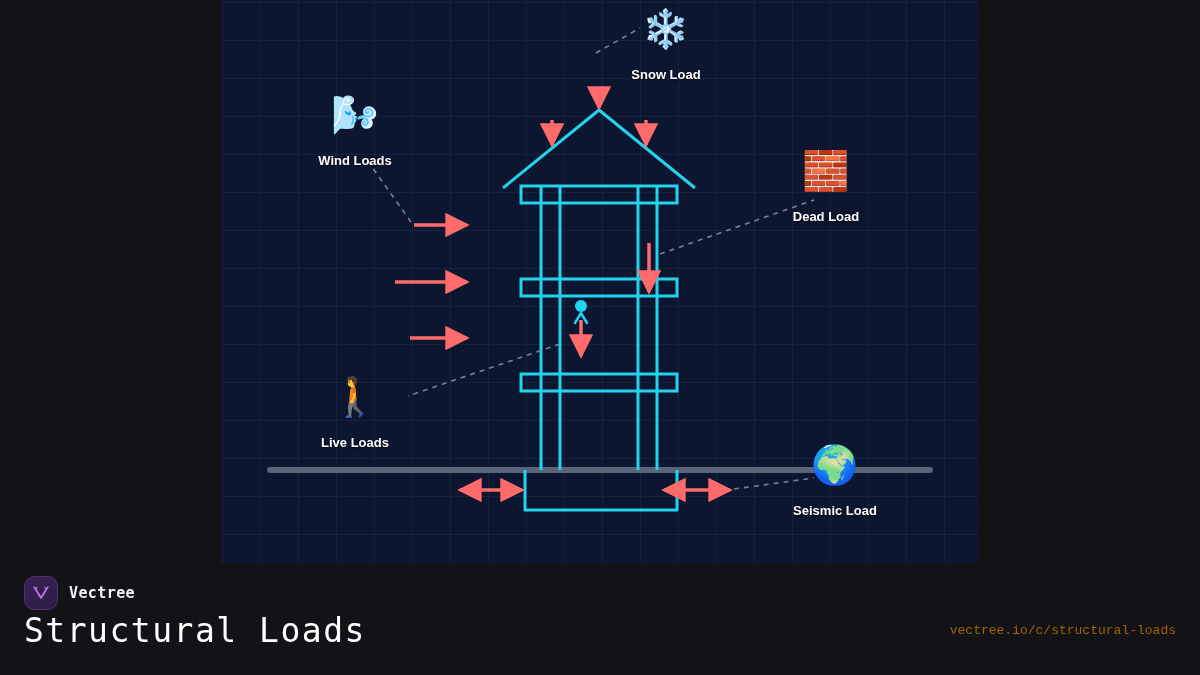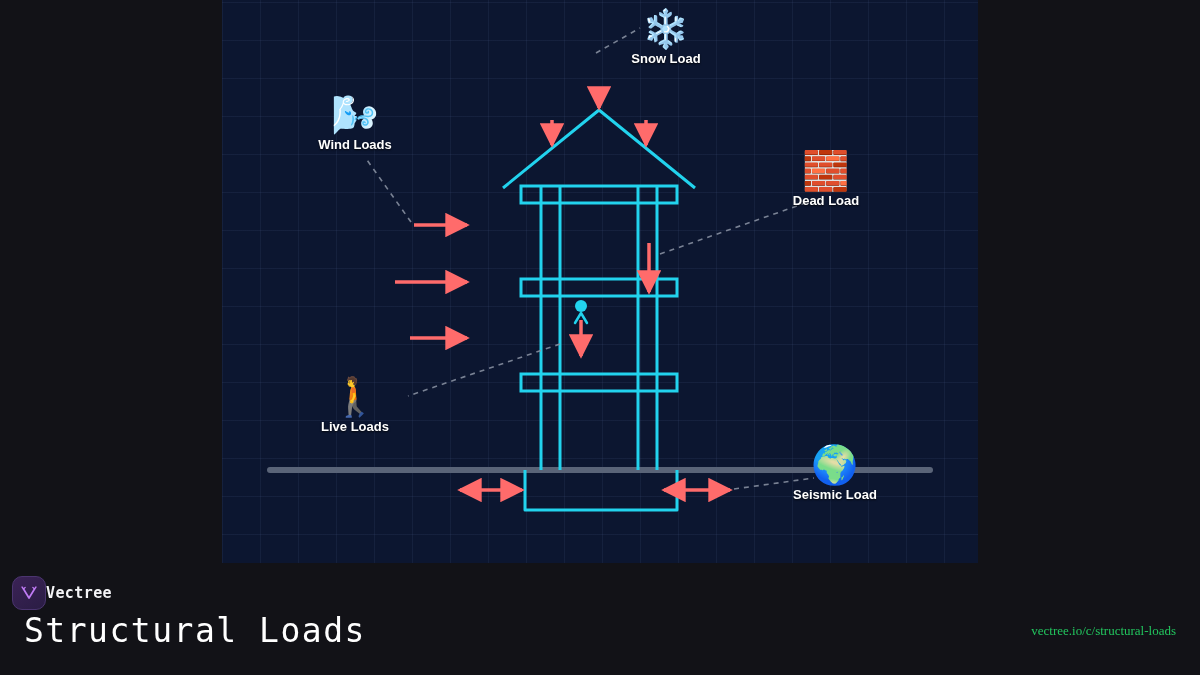--- a/index.html
+++ b/index.html
@@ -38,39 +38,39 @@
     align-items: center;
     transform: translateX(-50%);
     pointer-events: none;
   }
   .marker .glyph {
     font-size: 38px;
     line-height: 1;
     font-family: "DejaVu Sans", sans-serif;
   }
   .marker .lbl {
-    margin-top: 3px;
+    margin-top: 19px;
     font-size: 13px;
     font-weight: bold;
     color: #ffffff;
     white-space: nowrap;
     font-family: "Liberation Sans", sans-serif;
     text-shadow: 0 1px 2px rgba(0,0,0,0.8);
   }
 
   
   #footer {
     position: absolute;
     left: 0; top: 563px;
     width: 1200px; height: 112px;
   }
   #brandrow {
     position: absolute;
-    left: 12px; top: 13px;
-    display: flex; align-items: center; 
+    left: 24px; top: 13px;
+    display: flex; align-items: center; gap: 11px;
   }
   #logo {
     width: 34px; height: 34px;
     border-radius: 10px;
     background: linear-gradient(145deg,#3b2256,#2a1d44);
     border: 1px solid #4b3570;
     display: flex; align-items: center; justify-content: center;
   }
   #brandname {
     font-family: "DejaVu Sans Mono", monospace;
@@ -80,23 +80,23 @@
   #title {
     position: absolute;
     left: 24px; top: 48px;
     font-family: "DejaVu Sans Mono", monospace;
     font-size: 33px; font-weight: normal;
     color: #ffffff; letter-spacing: 1.5px;
   }
   #url {
     position: absolute;
     right: 24px; top: 60px;
-    font-family: Liberation Serif, serif;
+    font-family: Liberation Mono, monospace;
     font-size: 13px;
-    color: #22c55e;
+    color: #a16207;
   }
 </style>
 </head>
 <body>
 
 <div id="page">
 
   <div id="canvas">
 
     <svg id="svgmain" viewBox="0 0 756 563">

